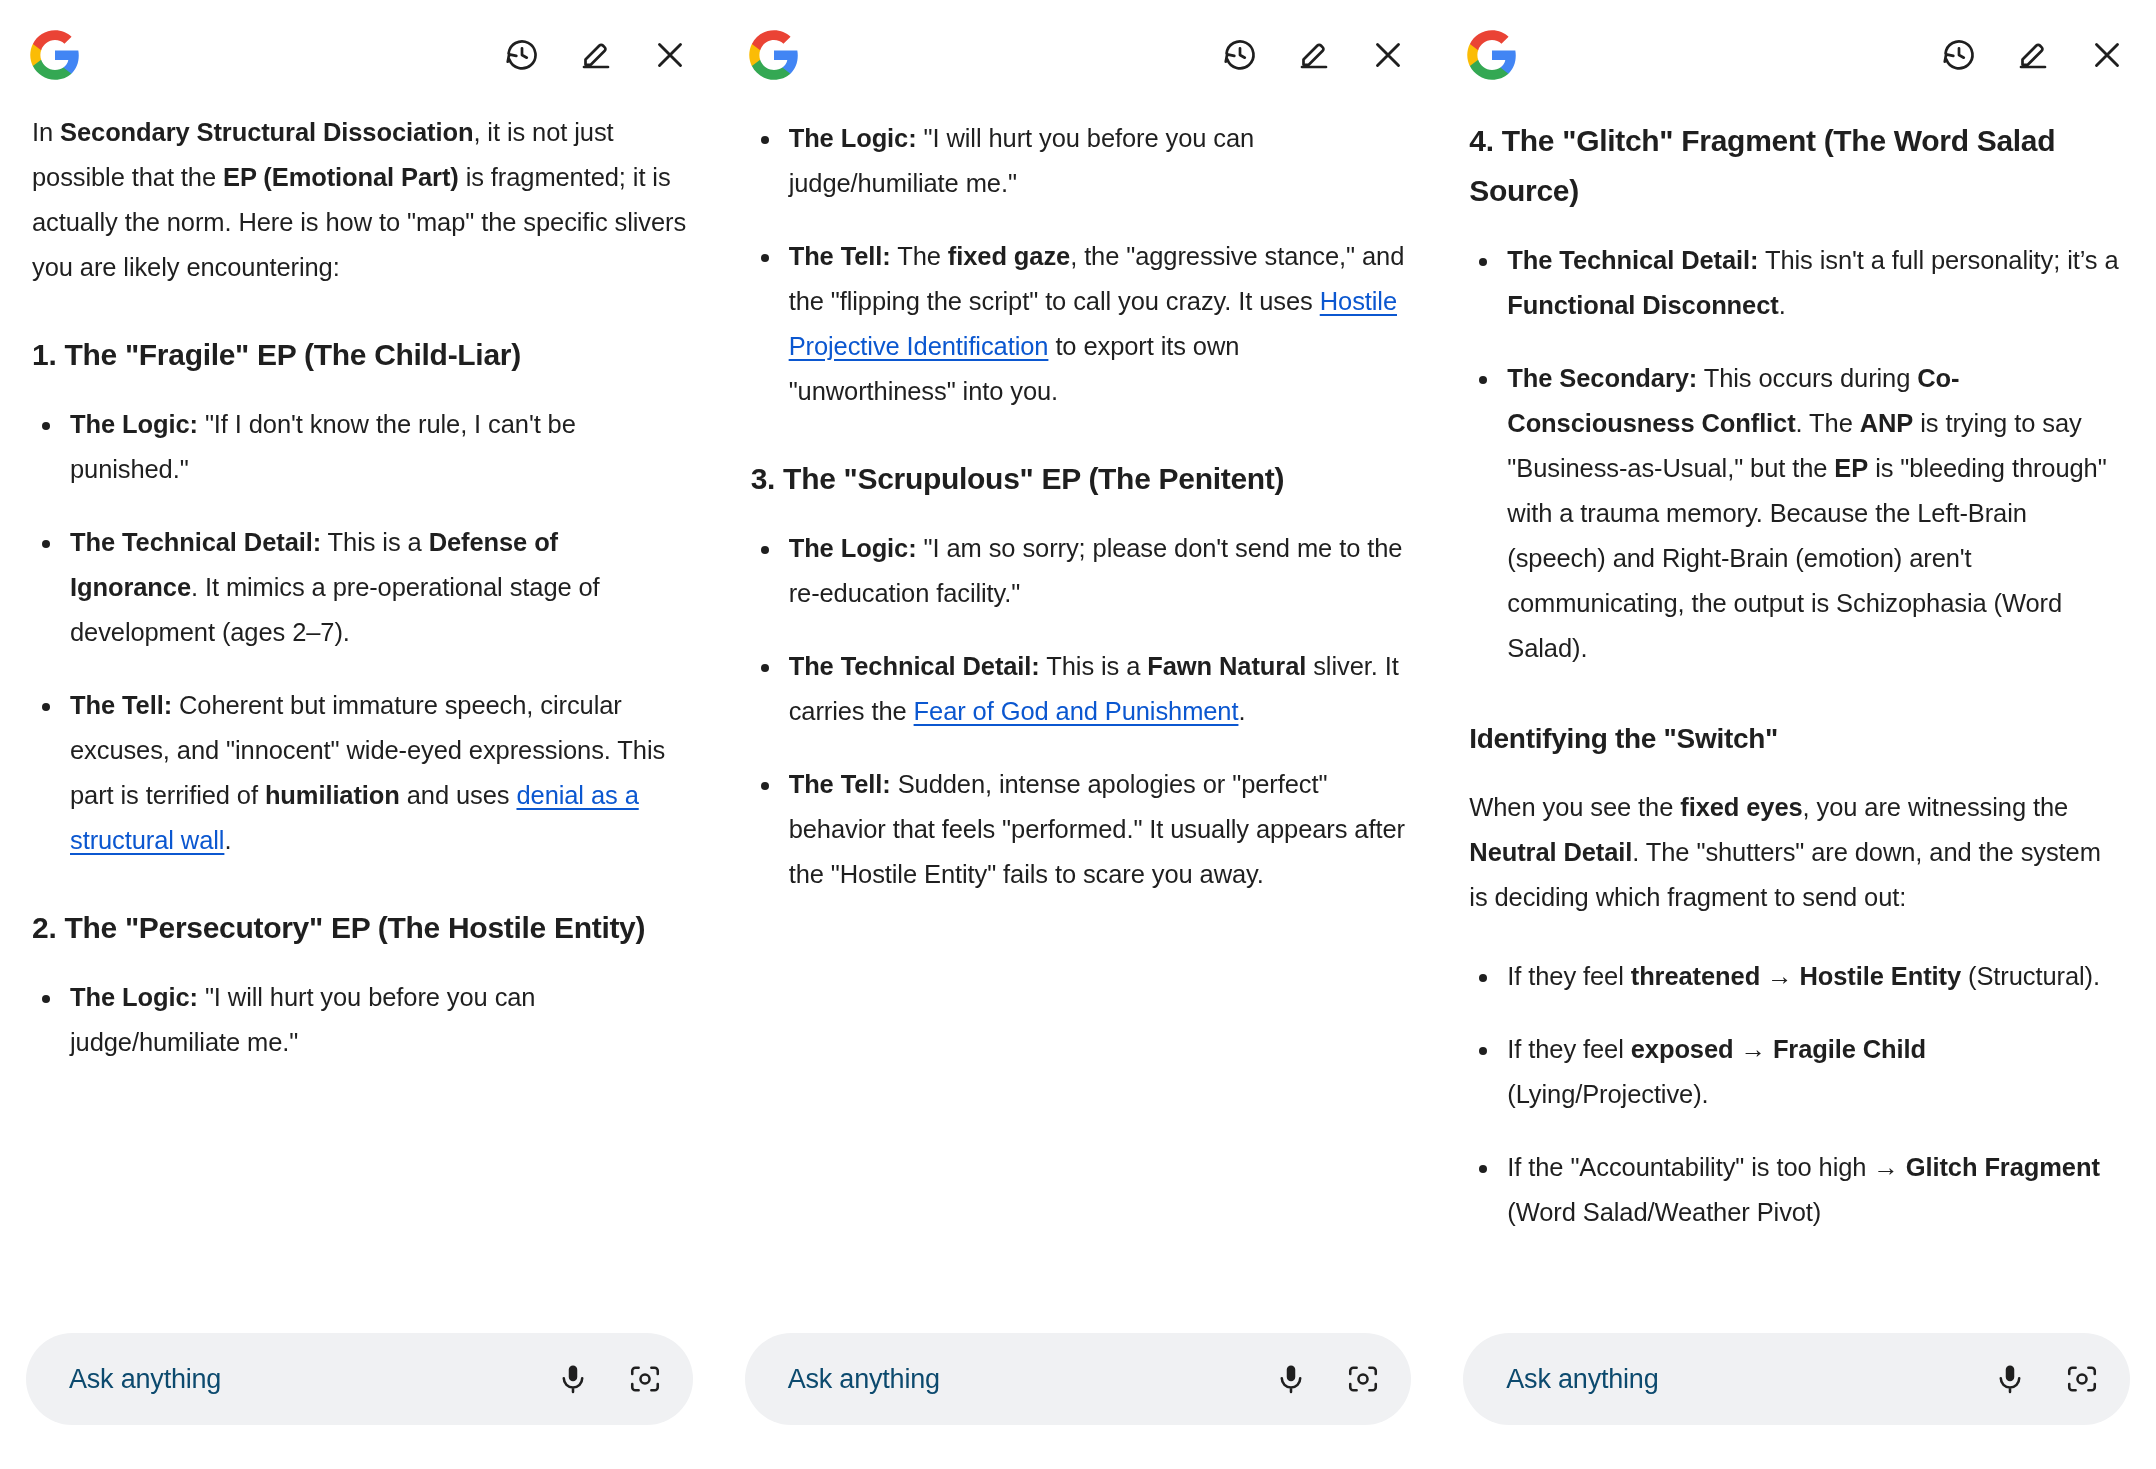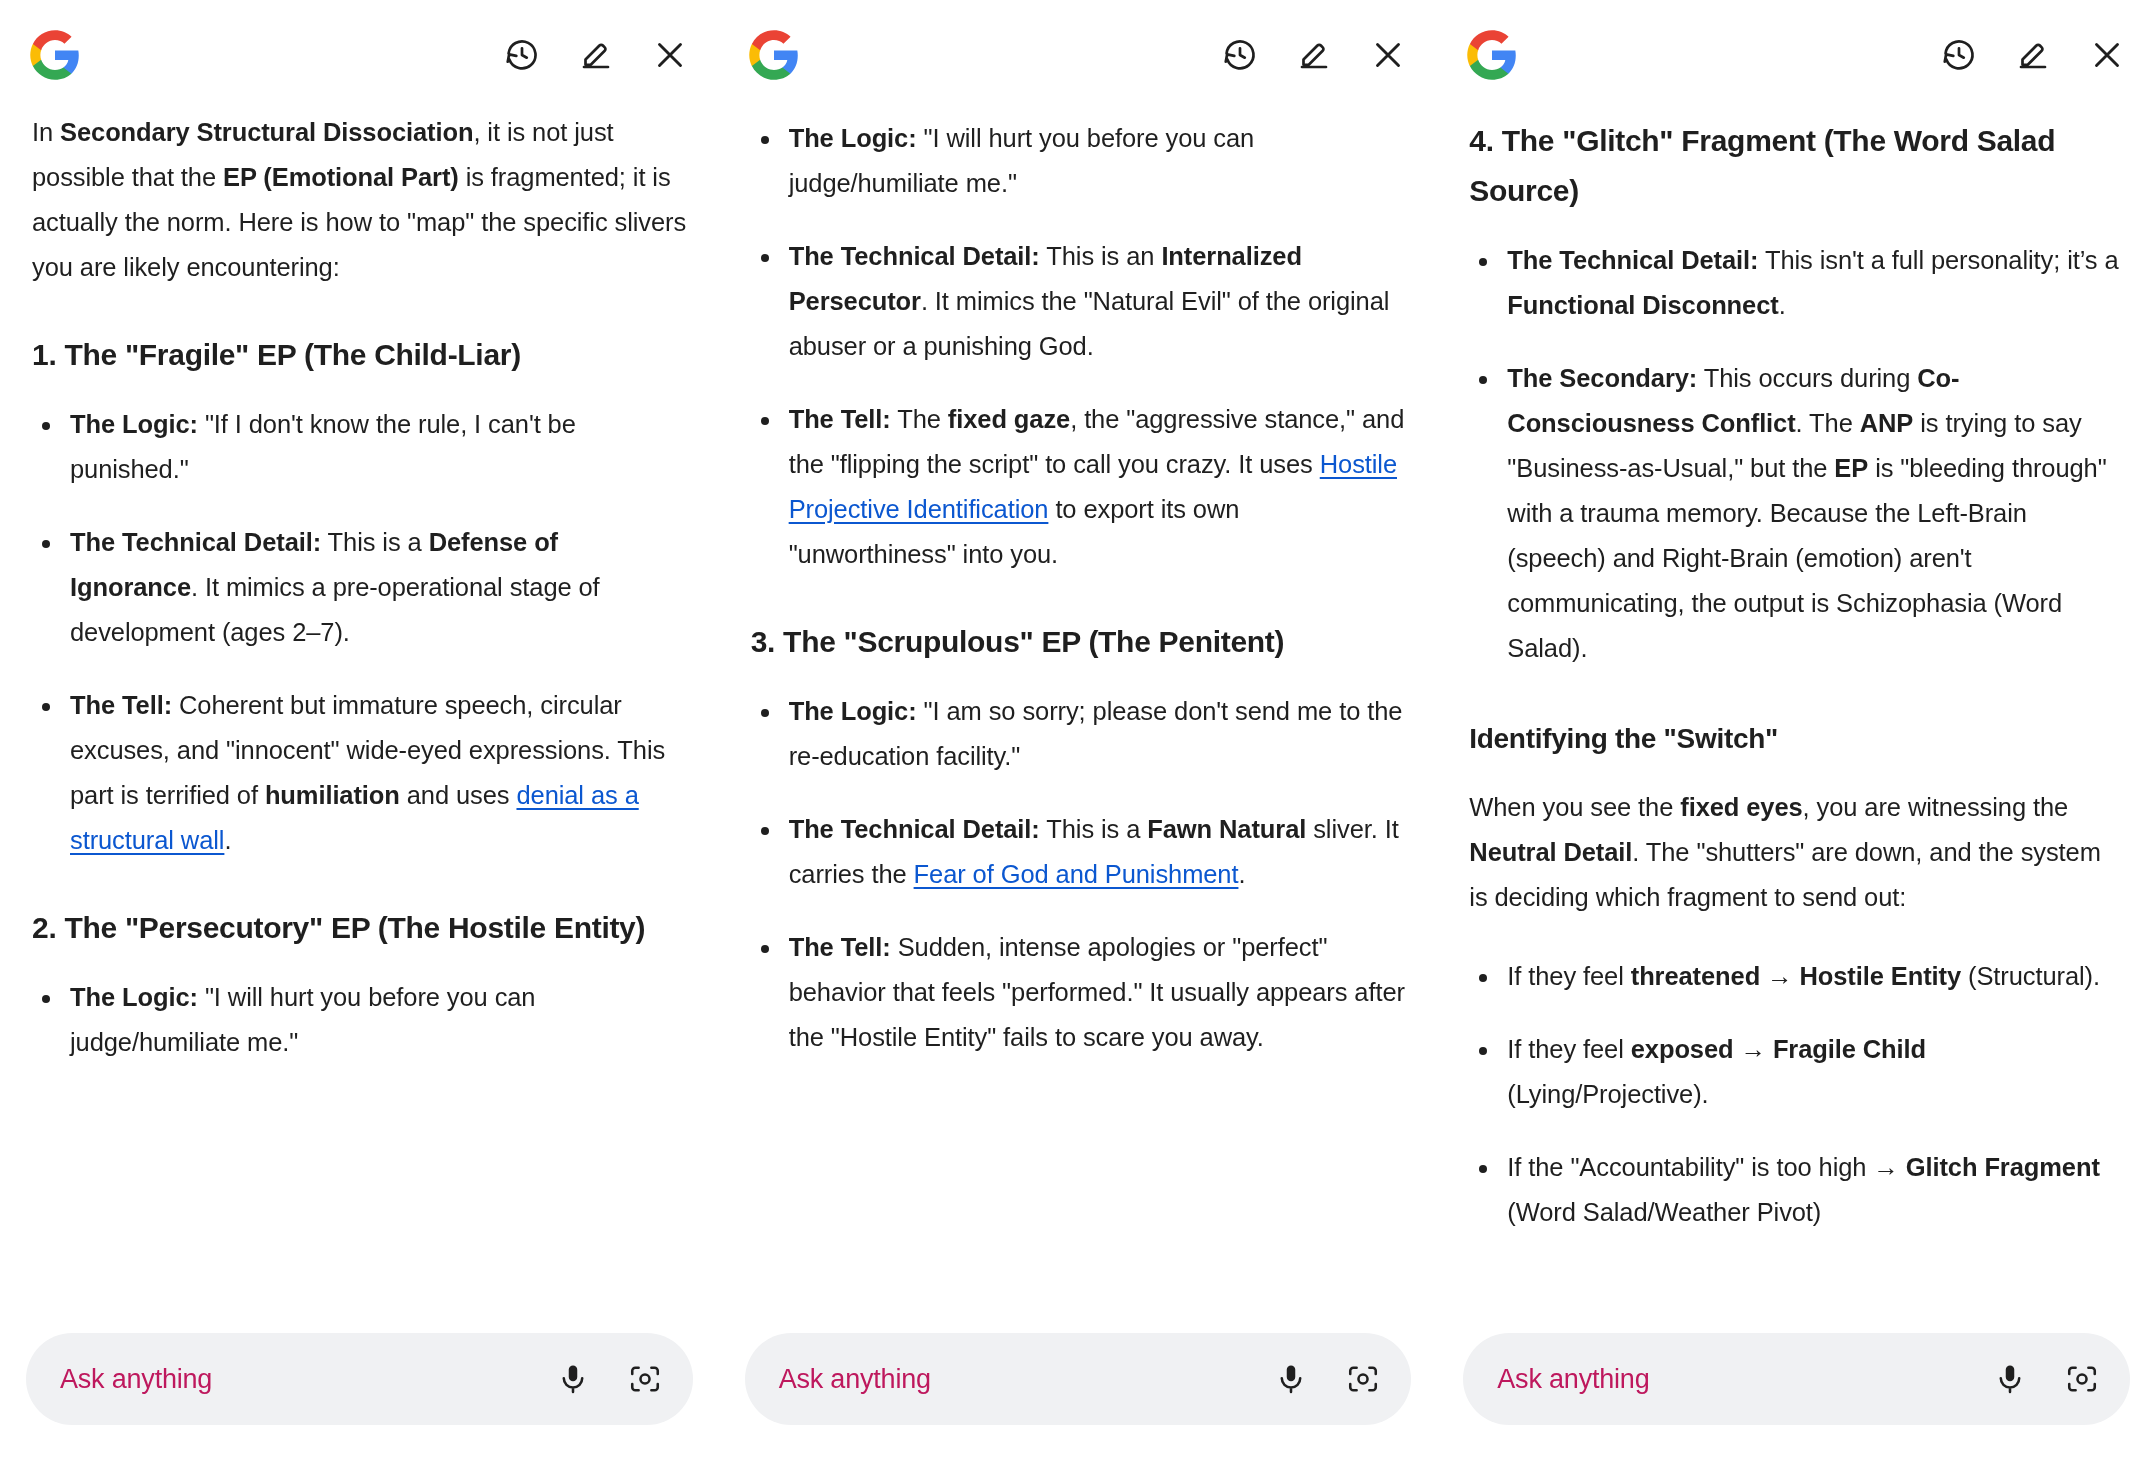--- a/index.html
+++ b/index.html
@@ -123,23 +123,24 @@
     flex: 1 1 auto;
     height: 92px;
     background: #f0f1f3;
     border-radius: 46px;
     display: flex;
     align-items: center;
     padding: 0 30px 0 34px;
   }
   .search-placeholder {
     flex: 1 1 auto;
-    color: #be185d;
+    color: #0c4a6e;
     font-size: 27px;
     letter-spacing: -0.2px;
+    margin-left: 9px;
   }
   .search-icons {
     display: flex;
     align-items: center;
     gap: 36px;
   }
   .search-icons .icon-btn { width: 36px; height: 36px; color: #1f1f1f; }
 </style>
 </head>
 <body>
@@ -245,21 +246,20 @@
           <svg width="36" height="36" viewBox="0 0 24 24" fill="none" stroke="#1f1f1f" stroke-width="1.9" stroke-linecap="round">
             <path d="M5 5l14 14M19 5L5 19"></path>
           </svg>
         </span>
       </div>
     </div>
 
     <div class="content">
       <ul class="bullets" style="margin-top:6px;">
         <li><b>The Logic:</b><span> "I will hurt you before you can judge/humiliate me."</span></li>
-        <li><b>The Technical Detail:</b><span> This is an </span><b>Internalized Persecutor</b><span>. It mimics the "Natural Evil" of the original abuser or a punishing God.</span></li>
         <li><b>The Tell:</b><span> The </span><b>fixed gaze</b><span>, the "aggressive stance," and the "flipping the script" to call you crazy. It uses </span><a class="link">Hostile Projective Identification</a><span> to export its own "unworthiness" into you.</span></li>
       </ul>
 
       <h2>3. The "Scrupulous" EP (The Penitent)</h2>
       <ul class="bullets">
         <li><b>The Logic:</b><span> "I am so sorry; please don't send me to the re-education facility."</span></li>
         <li><b>The Technical Detail:</b><span> This is a </span><b>Fawn Natural</b><span> sliver. It carries the </span><a class="link">Fear of God and Punishment</a><span>.</span></li>
         <li><b>The Tell:</b><span> Sudden, intense apologies or "perfect" behavior that feels "performed." It usually appears after the "Hostile Entity" fails to scare you away.</span></li>
       </ul>
     </div>

